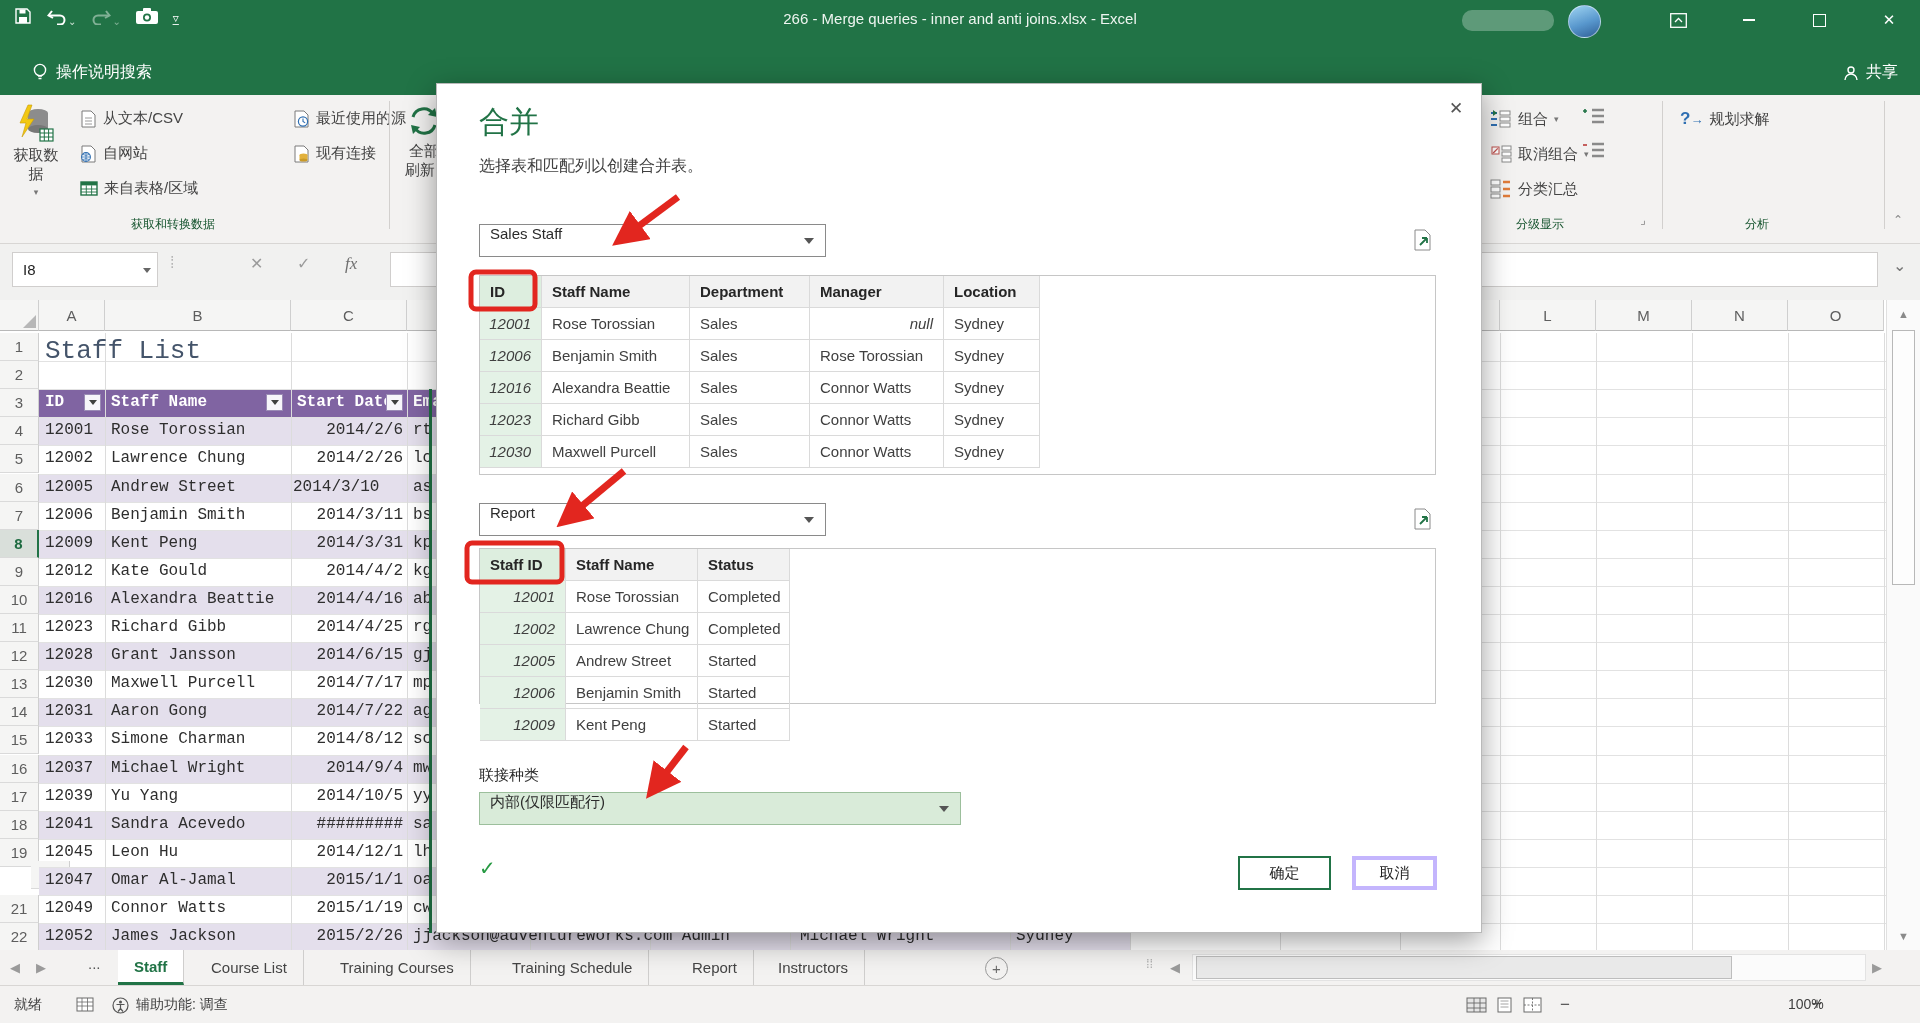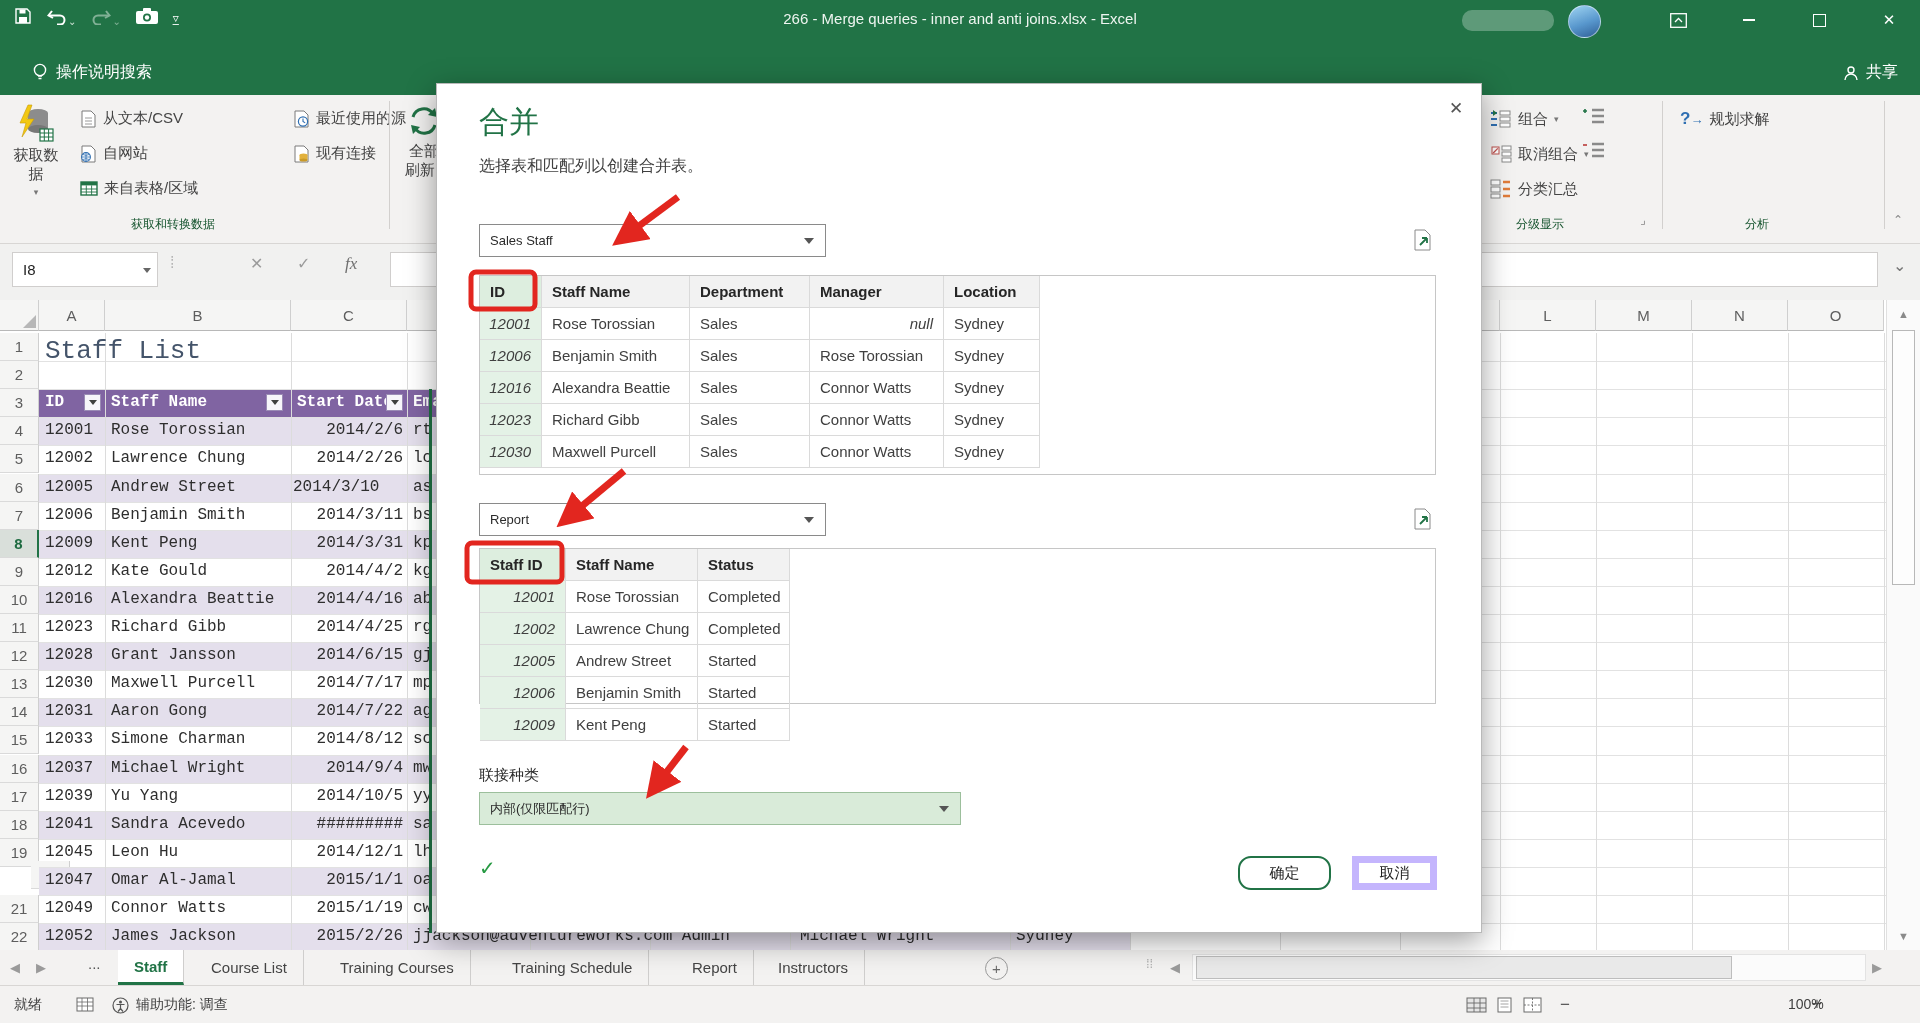--- a/index.html
+++ b/index.html
@@ -72,35 +72,35 @@
   .statusbar{left:0;top:986px;width:1920px;height:37px;background:#f3f2f1;}
   .sb-item{position:absolute;top:10px;font-size:14px;color:#3f3f3f;white-space:nowrap;}
   
   .dialog{left:436px;top:83px;width:1046px;height:850px;background:#fff;border:1px solid #b9b9b9;
           box-shadow:0 8px 28px rgba(0,0,0,.38);box-sizing:border-box;z-index:20;}
   .dlg-title{position:absolute;left:42px;top:18px;font-size:30px;color:#217346;font-family:Liberation Mono, monospace;}
   .dlg-sub{position:absolute;left:42px;top:72px;font-size:16px;color:#3f3f3f;}
   .dlg-close{position:absolute;left:1005px;top:10px;width:28px;height:28px;color:#555;font-size:17px;
              display:flex;align-items:center;justify-content:center;}
   .dd{position:absolute;height:33px;background:#fff;border:1px solid #8a8a8a;box-sizing:border-box;
-      font-size:13px;color:#2b2b2b;display:flex;align-items:center;padding-left:10px;}
+      font-size:15px;color:#2b2b2b;display:flex;align-items:flex-start;padding-left:10px;}
   .dd .arr{position:absolute;right:11px;top:13px;border-left:5px solid transparent;border-right:5px solid transparent;border-top:6px solid #555;}
   .dd.green{background:#d9ebd9;border:1px solid #9cbf9c;}
   .pqwrap{position:absolute;background:#fff;border:1px solid #c6c6c6;box-sizing:border-box;}
   .pqrow{position:relative;display:flex;height:32px;box-sizing:border-box;}
   .pqcell{height:32px;box-sizing:border-box;border-right:1px solid #dadada;border-bottom:1px solid #dadada;
           font-size:15px;color:#404040;display:flex;align-items:center;padding:0 10px;white-space:nowrap;overflow:hidden;}
   .pqcell.hdr{background:#f2f2f2;font-weight:bold;color:#262626;}
   .pqcell.key{background:#e4f2e6;}
   .pqcell.hdr.key{background:#ddeedf;}
   .pqcell.num,.pqcell.nul{font-style:italic;justify-content:flex-end;}
   .dlg-label{position:absolute;font-size:15px;color:#2b2b2b;}
   .dlg-status{position:absolute;left:70px;top:776px;font-size:15px;color:#3a3a3a;width:720px;white-space:nowrap;overflow:hidden;}
   .dlg-check{position:absolute;left:42px;top:772px;color:#279a43;font-size:20px;font-weight:bold;}
-  .dbtn{position:absolute;top:772px;height:34px;background:#fff;border:7px solid #c4b5fd;box-sizing:border-box;
+  .dbtn{position:absolute;top:772px;height:34px;background:#fff;border:4px solid #c4b5fd;box-sizing:border-box;
         font-size:15px;color:#222;display:flex;align-items:center;justify-content:center;}
   .dbtn.primary{border:2px solid #217346;}
   .qicon{position:absolute;width:22px;height:22px;}
   
   #anno{left:0;top:0;z-index:50;pointer-events:none;}
 </style>
 </head>
 <body>
 
 <div id="app">
@@ -637,21 +637,21 @@
         </div>
       </div>
 
     <div class="dlg-label" style="left:42px;top:682px;">联接种类</div>
     <div class="dd green" style="left:42px;top:708px;width:482px;">
       <span>内部(仅限匹配行)</span>
         <span class="arr"></span>
     </div>
 
     <div class="dlg-check">✓</div>
-    <div class="dbtn primary" style="left:801px;width:93px;border-radius:13px;">确定</div>
+    <div class="dbtn primary" style="left:801px;width:93px;">确定</div>
     <div class="dbtn" style="left:915px;width:85px;">取消</div>
   </div>
 
   <svg id="anno" class="abs" width="1920" height="1023">
     <defs>
       <marker id="ah" markerWidth="5" markerHeight="5" refX="3.6" refY="2.5" orient="auto">
         <path d="M0,0 L5,2.5 L0,5 z" fill="#e2261f"></path>
       </marker>
     </defs>
     <rect x="471" y="272" width="64" height="37" rx="5" fill="none" stroke="#e2261f" stroke-width="5"></rect>

